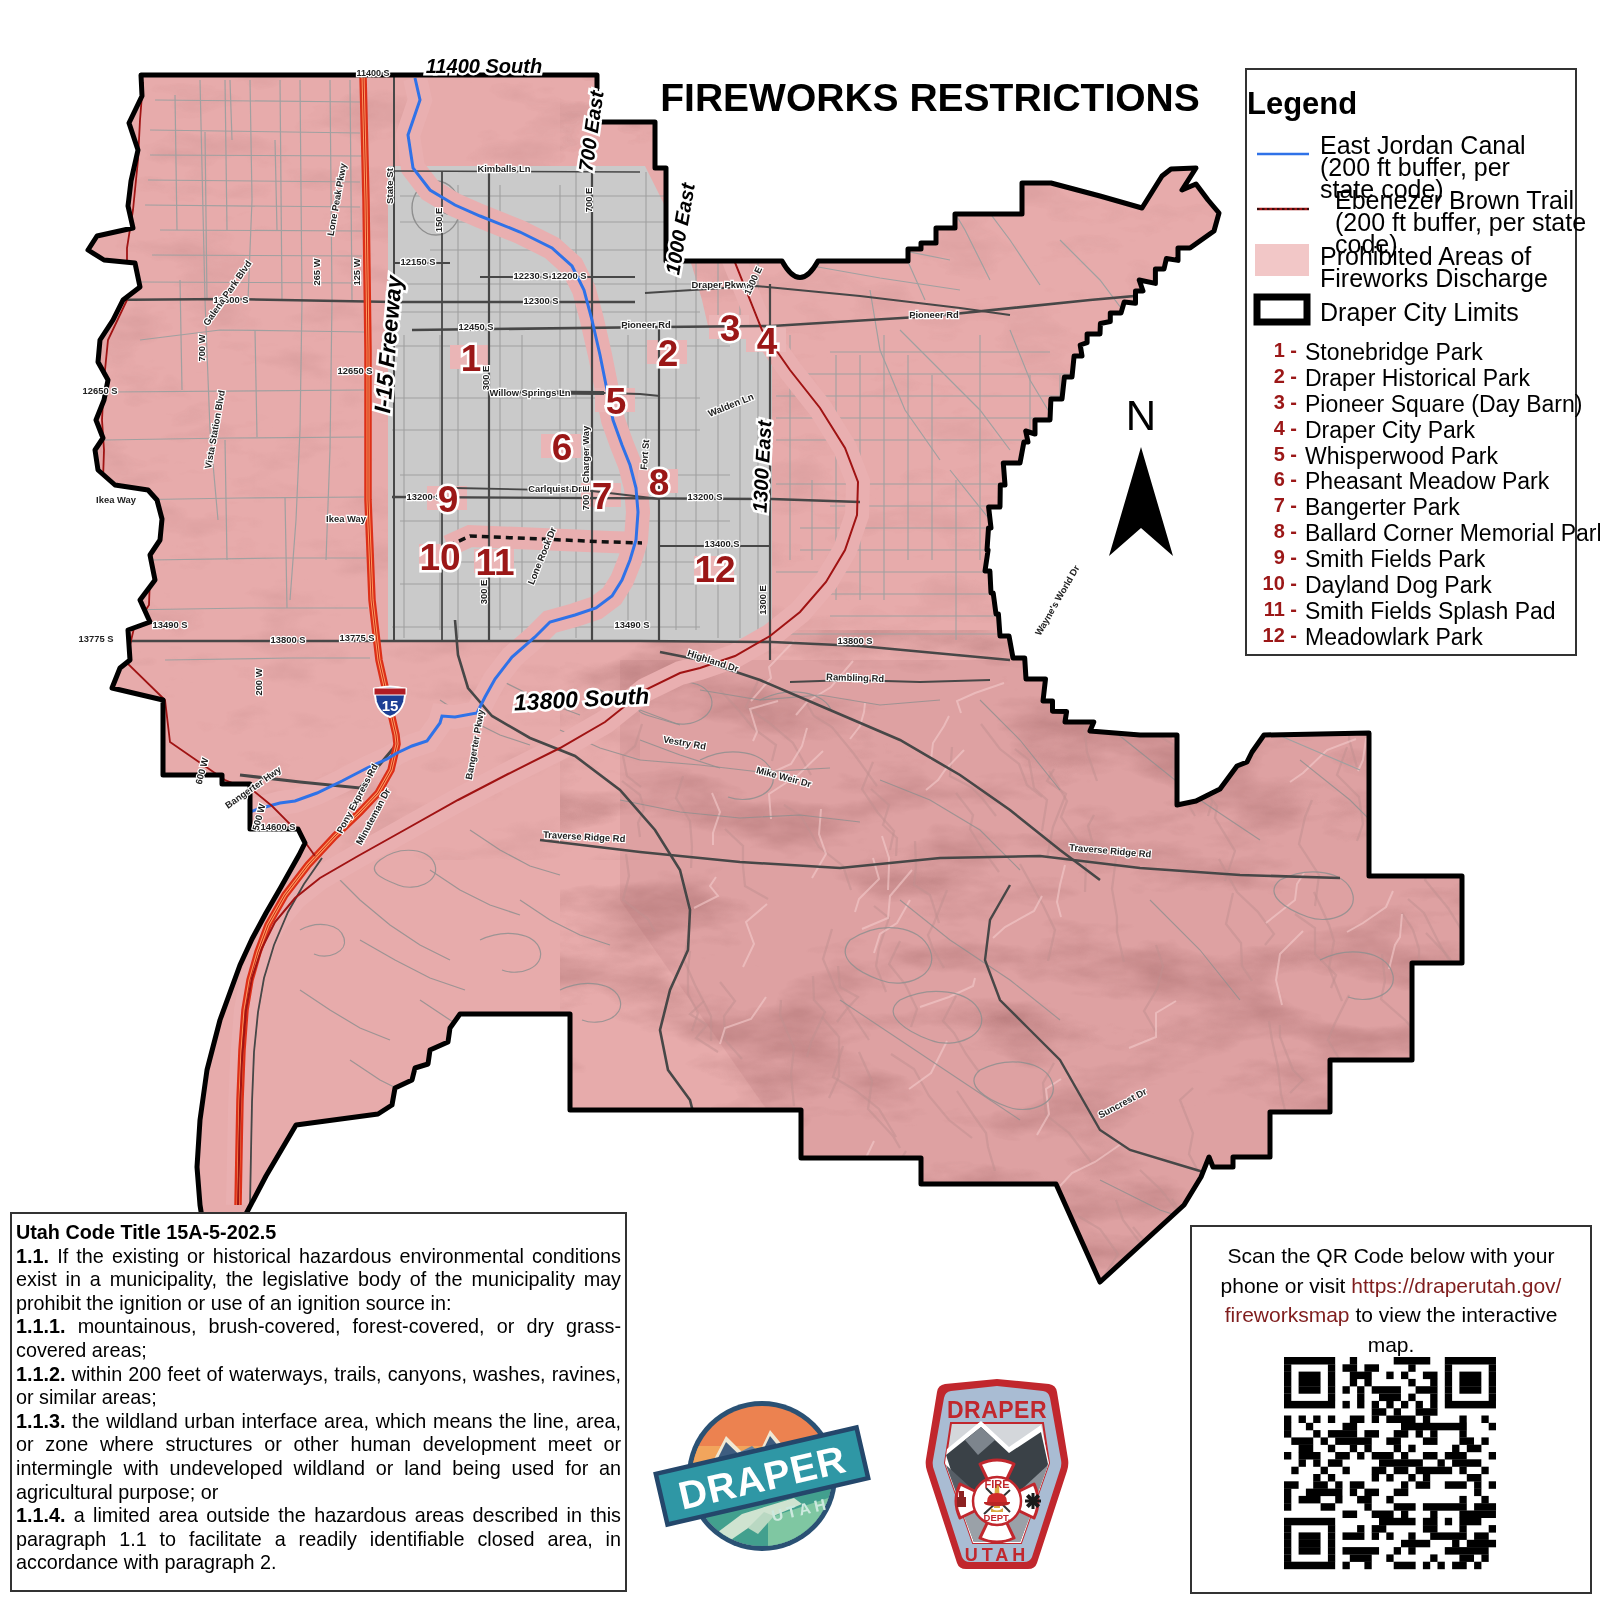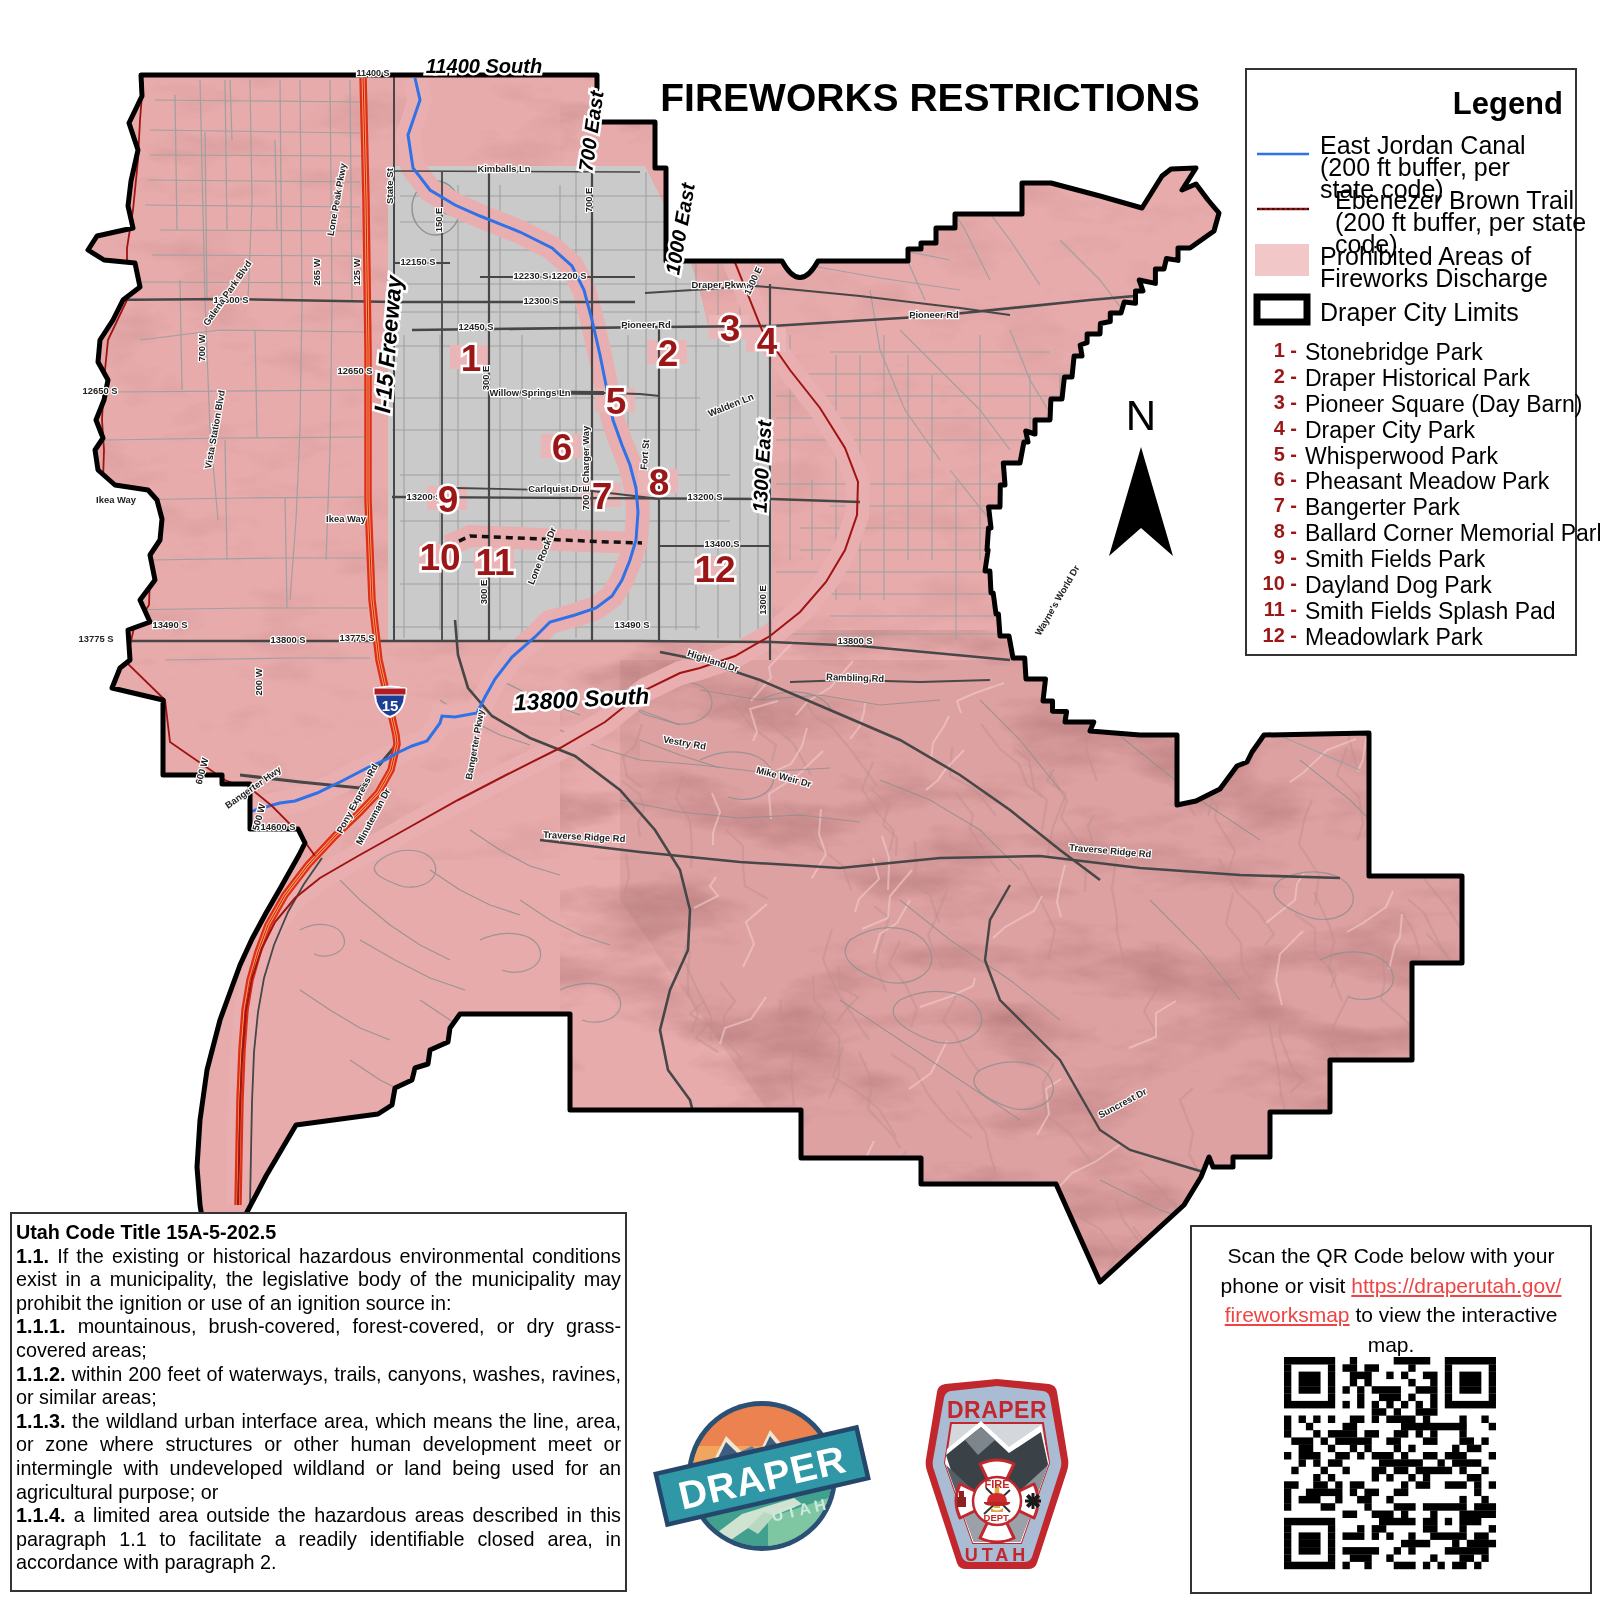--- a/index.html
+++ b/index.html
@@ -4,27 +4,27 @@
 html,body{margin:0;padding:0;background:#fff;width:1600px;height:1600px;overflow:hidden}
 *{box-sizing:border-box;font-family:"Liberation Sans",sans-serif}
 #page{position:absolute;left:0;top:0;width:1600px;height:1600px;background:#fff}
 .title{position:absolute;left:530px;width:800px;text-align:center;font-weight:bold;color:#000;line-height:1}
 #t1{top:33px;font-size:39px}
 #t2{top:78px;font-size:39px}
 svg text.sl{fill:#222;paint-order:stroke;stroke:#ffffff;stroke-width:2.3px;font-weight:bold}
 svg text.bl{fill:#000;paint-order:stroke;stroke:#ffffff;stroke-width:5px;font-weight:bold;font-style:italic;text-anchor:middle}
 svg text.mk{fill:#9b1717;paint-order:stroke;stroke:#ffffff;stroke-width:5px;font-weight:bold;font-size:37px;text-anchor:middle}
 #legend{position:absolute;left:1245px;top:68px;width:332px;height:588px;background:#fff;border:2px solid #333}
-#legend h2{margin:16px 12px 0;text-align:right;font-size:31px}
+#legend h2{margin:16px 0 0;text-align:left;font-size:31px}
 .li{position:absolute;font-size:25px;line-height:22px;color:#000000}
 .pk{position:absolute;font-size:23px;color:#000;white-space:nowrap}
 .pknum{position:absolute;font-size:20px;font-weight:bold;color:#9b1717;text-align:right;width:40px}
 #utah{position:absolute;left:10px;top:1212px;width:617px;height:380px;border:2px solid #333;background:#fff;padding:7px 4px;font-size:19.8px;line-height:23.6px;text-align:justify;color:#000}
 #qrbox{position:absolute;left:1190px;top:1225px;width:402px;height:369px;border:2px solid #333;background:#fff;text-align:center;font-size:21px;line-height:29.5px;color:#000;padding-top:14px}
-#qrbox a{color:#ef4444;text-decoration:underline}
+#qrbox a{color:#7f1d1d;}
 </style></head>
 <body>
 <div id="page">
 <svg width="1600" height="1600" viewBox="0 0 1600 1600" style="position:absolute;left:0;top:0">
   <defs>
         <clipPath id="cityclip">
           <path d="M141,75 L597,75 L597,122 L655,122 L655,168 L666,168 L666,261 L782,261 Q800,294 818,261 L908,261 L908,249 L921,249 L921,243 L936,243 L936,228 L955,228 L955,214 L1022,214 L1022,183 L1051,183 L1100,196 L1142,208 L1152,192 L1162,176 L1171,169 L1196,168 L1182,190 L1196,184 L1208,200 L1219,213 L1214,231 L1190.0,248.0 L1178.0,248.0 L1178.0,260.4 L1166.4,258.5 L1164.0,269.0 L1155.4,269.0 L1155.4,283.4 L1139.2,280.0 L1143.0,291.0 L1135.5,291.0 L1135.5,303.2 L1124.2,302.0 L1121.0,313.0 L1110.3,313.0 L1110.3,321.5 L1100.4,323.5 L1100.0,334.0 L1087.1,334.0 L1087.1,342.7 L1080.2,345.0 L1082.0,356.0 L1074.1,356.0 L1072.0,377.0 L1064.4,377.0 L1062.0,399.0 L1050.9,399.0 L1050.0,420.0 L1035.0,420.0 L1035.0,434.0 L1025.7,431.0 L1028.0,442.0 L1023.9,442.0 L1020.0,463.0 L1003.3,463.0 L1005.0,485.0 L1000.3,485.0 L1000.0,507.0 L988.6,507.0 L991.0,528.0 L988.5,528.0 L987.0,550.0 L988.1,550.0 L985.0,571.0 L989.9,571.0 L991.0,593.0 L993.2,593.0 L996.0,614.0 L998.4,614.0 L1000.0,636.0 L1009.0,636.0 L1013.0,658.0 L1024.7,658.0 L1026.0,679.0 L1045.5,679.0 L1043.0,701.0 L1052.5,701.0 L1052.5,711.3 L1066.6,711.5 L1065.0,722.0 L1093.8,722.0 L1090.0,731.0 L1140,735 L1177,735 L1177,805 L1196,801 L1206,796 L1220,789 L1237,766 L1247,762 L1252,752 L1264,735 L1369,733 L1369,876 L1462,876 L1462,963 L1412,963 L1412,1060 L1330,1060 L1330,1112 L1270,1112 L1270,1157 L1233,1157 L1233,1167 L1213,1167 L1209,1157 L1201,1177 L1184,1205 L1100,1282 L1056,1184 L921,1184 L921,1158 L801,1158 L801,1110 L570,1110 L570,1014 L460,1014 L450,1028 L448,1042 L430,1050 L428,1064 L415,1068 L412,1080 L395,1088 L392,1105 L378,1114 L296,1125 L266,1176 L246,1214 L246,1224 L203,1224 L200,1205 L197,1167 L200,1120 L207,1070 L220,1020 L240,965 L252,939 L266,913 L281,887 L299,855 L305,843 L298,829 L250,829 L250,784 L222,784 L222,775 L163,775 L163,700 L112,688 L120,668 L130,660 L128,630 L150,622 L140,600 L155,580 L150,555 L160,540 L162,519 L157,500 L148,490 L115,485 L98,470 L95,450 L103,438 L96,420 L104,400 L108,380 L98,362 L100,340 L113,320 L123,300 L140,287 L135,263 L104,260 L88,250 L97,236 L133,228 L128,206 L131,181 L138,150 L129,123 L142,96 Z"></path>
         </clipPath>
   <filter id="tex" x="0" y="0" width="100%" height="100%" color-interpolation-filters="sRGB">
     <feTurbulence type="fractalNoise" baseFrequency="0.007 0.018" numOctaves="5" seed="11" result="n"></feTurbulence>

